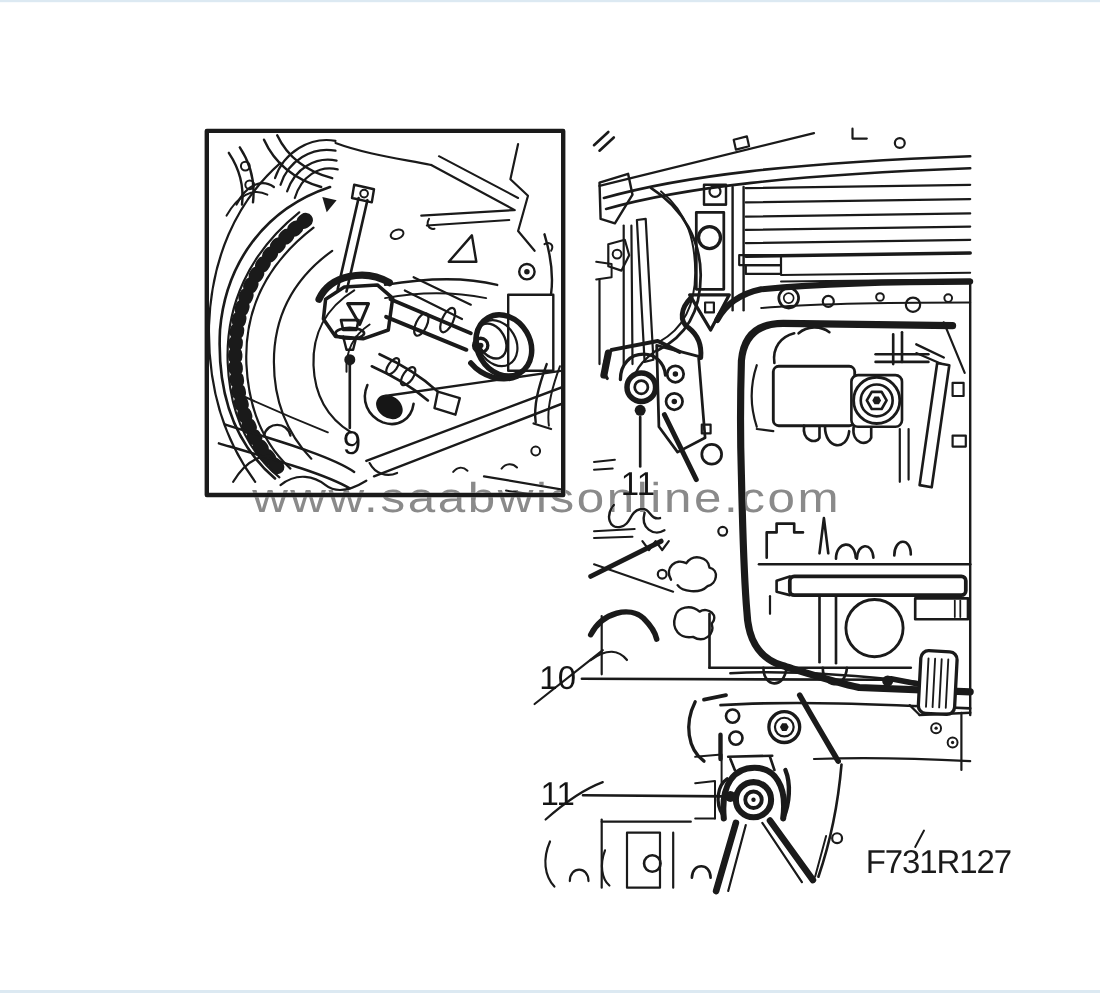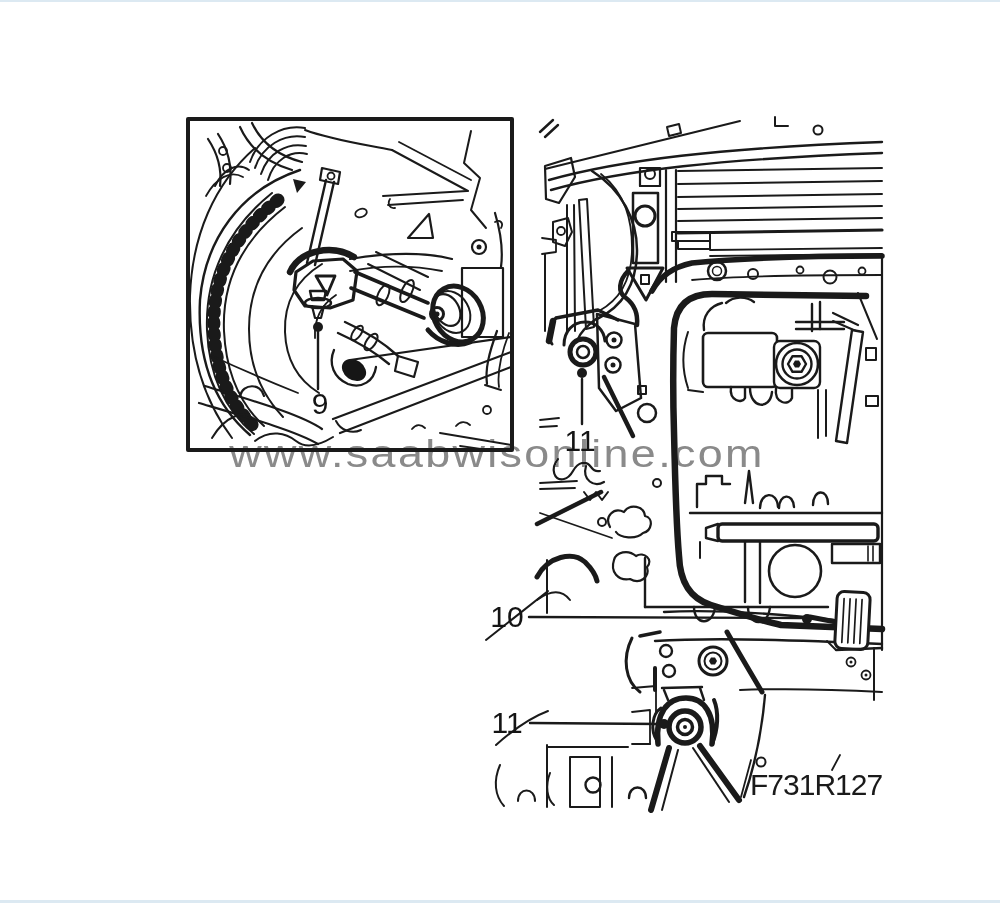--- a/index.html
+++ b/index.html
@@ -8,21 +8,21 @@
   .page-edge{position:absolute;left:0;width:1000px;background:#dce9f2;}
   .edge-top{top:0;height:2px;}
   .edge-bottom{bottom:0;height:3px;}
   svg.art{position:absolute;left:0;top:0;z-index:1;}
   .watermark{position:absolute;z-index:2;left:497px;top:454px;
              transform:translate(-50%,-50%) scaleX(1.18);
              font-size:38px;letter-spacing:2px;font-weight:normal;
              color:#8a8a8a;mix-blend-mode:darken;white-space:nowrap;}
   .callout{position:absolute;z-index:3;transform:translate(-50%,-50%);
            font-size:30px;color:#141414;white-space:nowrap;}
-  .figure-code{position:absolute;z-index:3;left:750px;top:785px;transform:translateY(-50%);
+  .figure-code{position:absolute;z-index:3;left:787px;top:785px;transform:translateY(-50%);
            font-size:30px;letter-spacing:-1px;color:#1a1a1a;white-space:nowrap;}
   path,rect,circle,ellipse,polygon{vector-effect:none;}
 </style>
 </head>
 <body>
 
 <div class="page">
   <div class="page-edge edge-top"></div>
 
   <svg class="art" width="1000" height="903" viewBox="0 0 1000 903" fill="none" stroke="#1a1a1a" stroke-linecap="round" stroke-linejoin="round">

